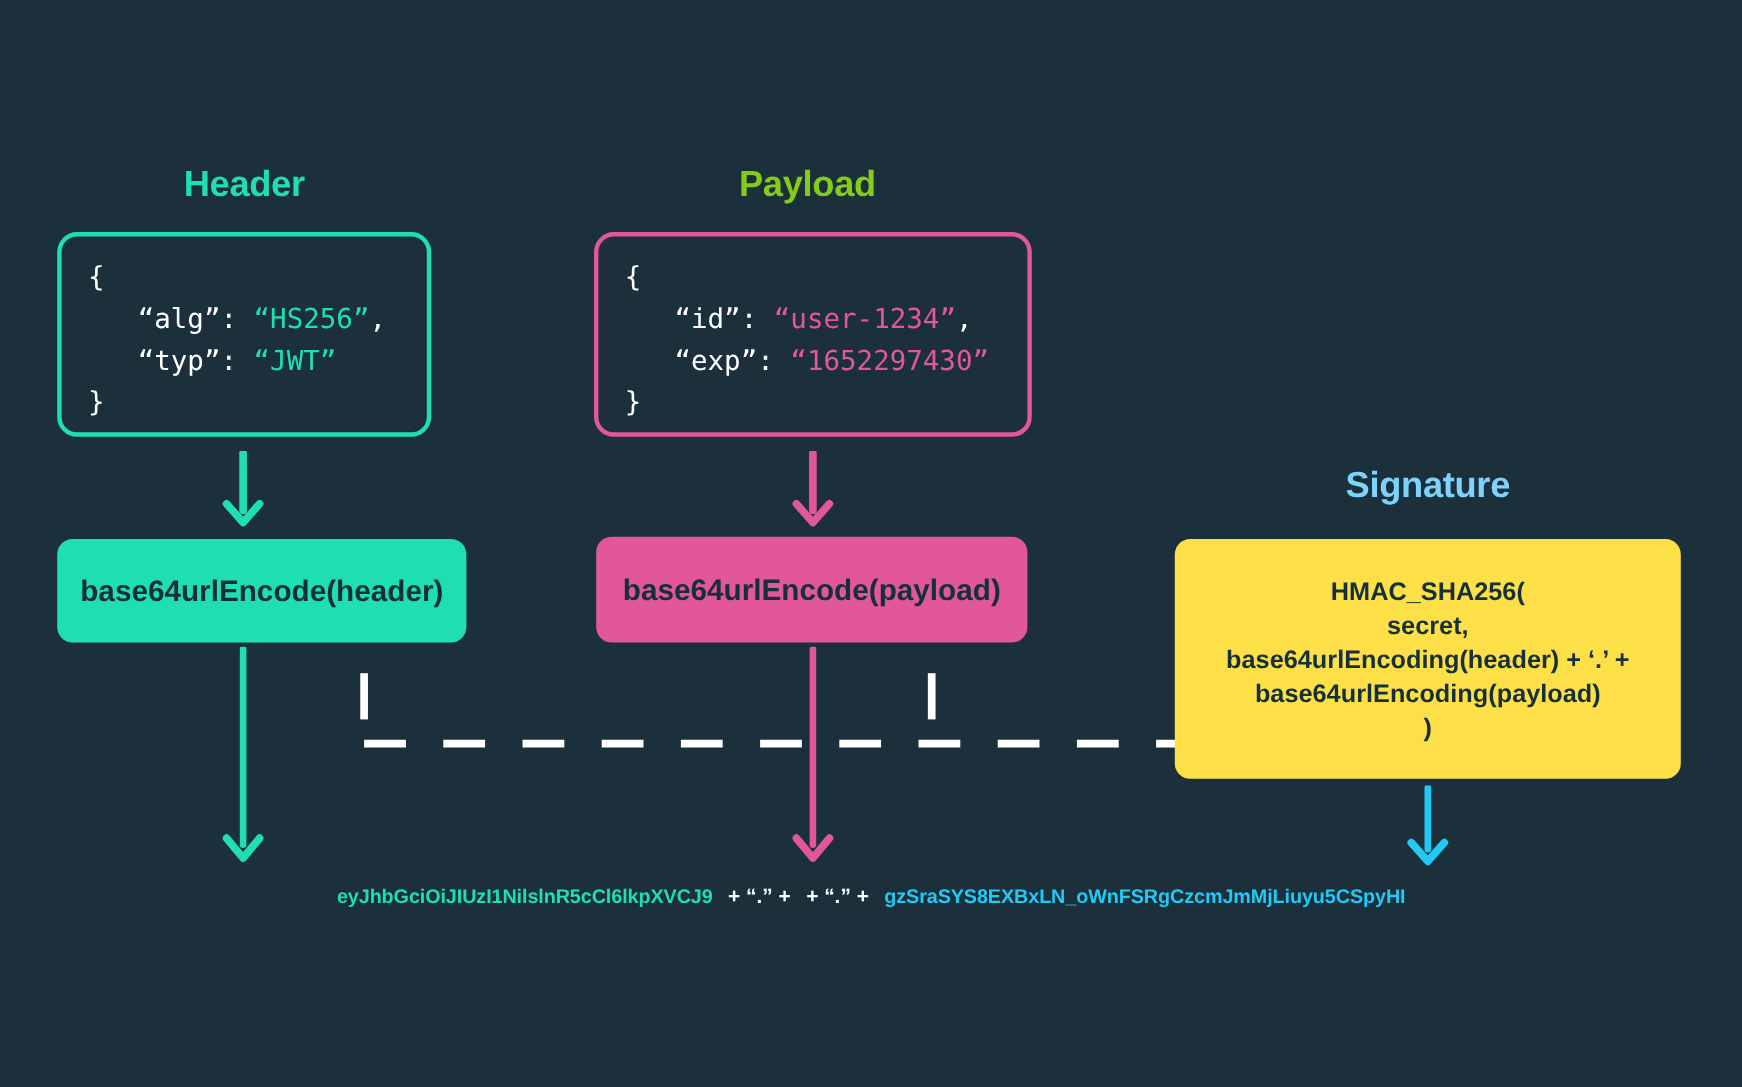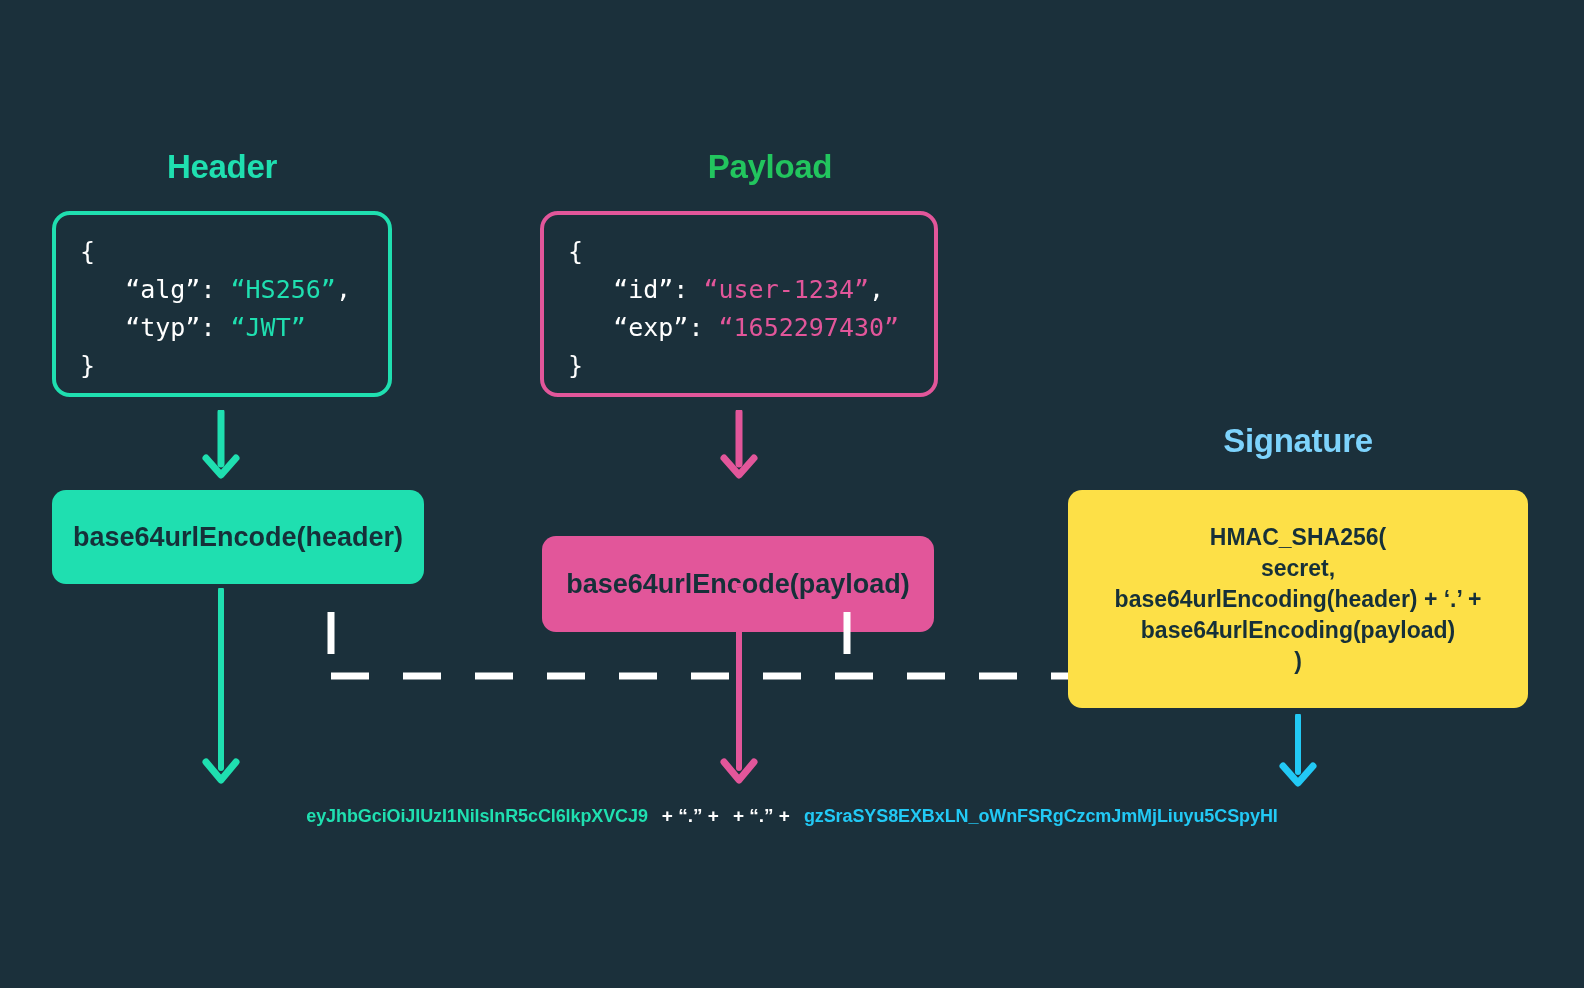--- a/index.html
+++ b/index.html
@@ -80,37 +80,37 @@
 
   <div class="abs fill-box encode-box" style="left:36px;top:490px;width:372px;height:94px;background:#1fdfb0;margin-left:16px;">base64urlEncode(header)</div>
 
   <div class="abs" style="left:200px;top:588px;">
     <svg class="arrow" width="42" height="198" viewBox="0 0 42 198">
       <line x1="21" y1="2" x2="21" y2="180" stroke="#1fdfb0" stroke-width="6" stroke-linecap="round"></line>
       <path d="M6 174 L21 192 L36 174" fill="none" stroke="#1fdfb0" stroke-width="7" stroke-linecap="round" stroke-linejoin="round"></path>
     </svg>
   </div>
 
-  <div class="abs col-title" style="left:600px;top:148px;width:340px;color:#22c55e;">Payload</div>
+  <div class="abs col-title" style="left:564px;top:148px;width:340px;color:#84cc16;">Payload</div>
 
   <div class="abs json-box" style="left:540px;top:211px;width:398px;height:186px;border-color:#e2569a;">
     <div class="json-line">{</div>
     <div class="json-line"><span class="ind"></span><span>“id”:</span> <span style="color:#e2569a;">“user-1234”</span><span>,</span></div>
     <div class="json-line"><span class="ind"></span><span>“exp”:</span> <span style="color:#e2569a;">“1652297430”</span><span></span></div>
     <div class="json-line">}</div>
   </div>
 
   <div class="abs" style="left:718px;top:410px;">
     <svg class="arrow" width="42" height="70" viewBox="0 0 42 70">
       <line x1="21" y1="2" x2="21" y2="54" stroke="#e2569a" stroke-width="7" stroke-linecap="round"></line>
       <path d="M6 48 L21 65 L36 48" fill="none" stroke="#e2569a" stroke-width="7" stroke-linecap="round" stroke-linejoin="round"></path>
     </svg>
   </div>
 
-  <div class="abs fill-box encode-box" style="left:542px;top:488px;width:392px;height:96px;background:#e2569a;margin-top:48px;">base64urlEncode(payload)</div>
+  <div class="abs fill-box encode-box" style="left:542px;top:488px;width:392px;height:96px;background:#e2569a;">base64urlEncode(payload)</div>
 
   <div class="abs" style="left:718px;top:588px;">
     <svg class="arrow" width="42" height="198" viewBox="0 0 42 198">
       <line x1="21" y1="2" x2="21" y2="180" stroke="#e2569a" stroke-width="6" stroke-linecap="round"></line>
       <path d="M6 174 L21 192 L36 174" fill="none" stroke="#e2569a" stroke-width="7" stroke-linecap="round" stroke-linejoin="round"></path>
     </svg>
   </div>
 
   <div class="abs" style="left:300px;top:600px;width:800px;height:100px;">
     <svg width="800" height="100" viewBox="0 0 800 100">

